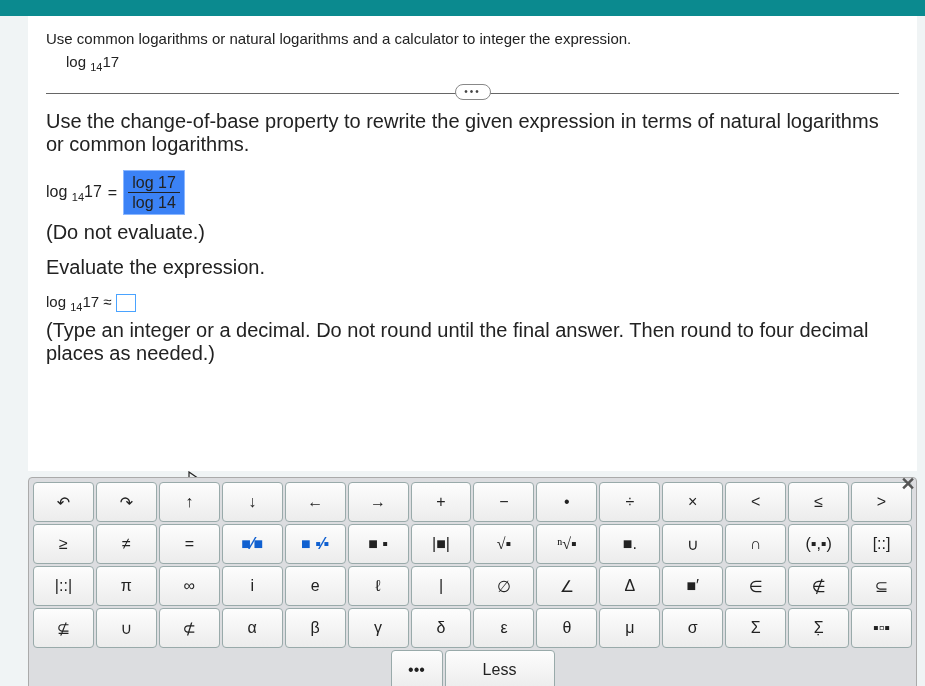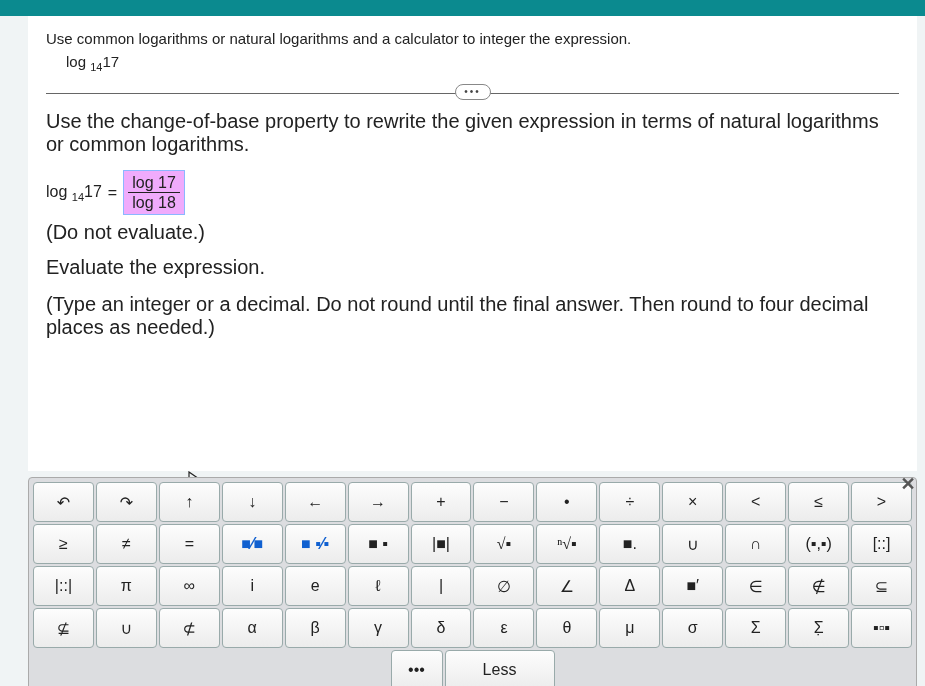--- a/index.html
+++ b/index.html
@@ -62,21 +62,21 @@
   .frac {
     display: inline-flex;
     flex-direction: column;
     align-items: center;
     vertical-align: middle;
     line-height: 1.2;
   }
   .frac-top, .frac-bot { padding: 0 4px; }
   .frac-bar { width: 100%; height: 1px; background: #222; }
   .answer-box-a {
-    background: #f0abfc;
+    background: #3b82f6;
     border: 1px solid #8bb7ff;
     padding: 2px 4px;
     display: inline-block;
   }
   .small-note { font-size: 20px; margin-bottom: 12px; }
   .answer-input {
     display: inline-block;
     width: 20px;
     height: 18px;
     border: 1px solid #4aa3ff;
@@ -165,29 +165,34 @@
 
   <div class="logeq-row">
     <span>
       <span>log</span>&nbsp;<span class="sub">14</span><span>17</span>
     </span>
     <span>=</span>
     <span class="answer-box-a">
       <span class="frac">
         <span class="frac-top">log 17</span>
         <span class="frac-bar"></span>
-        <span class="frac-bot">log 18</span>
+        <span class="frac-bot">log 14</span>
       </span>
     </span>
   </div>
 
   <div class="small-note">(Do not evaluate.)</div>
 
   <div class="instruction">Evaluate the expression.</div>
 
+  <div class="expr" style="margin-left:0;margin-bottom:6px;">
+    <span>log</span>&nbsp;<span class="sub">14</span><span>17</span>
+    <span>≈</span>
+    <span class="answer-input"></span>
+  </div>
 
   <div class="small-note">(Type an integer or a decimal. Do not round until the final answer. Then round to four decimal places as needed.)</div>
 
   <div class="cursor">
     <svg viewBox="0 0 16 20">
         <path d="M1 1 L1 15 L5 11 L8 18 L11 17 L8 10 L14 10 Z" fill="none" stroke="#222" stroke-width="1.2"></path>
       </svg>
   </div>
 </div>
 

